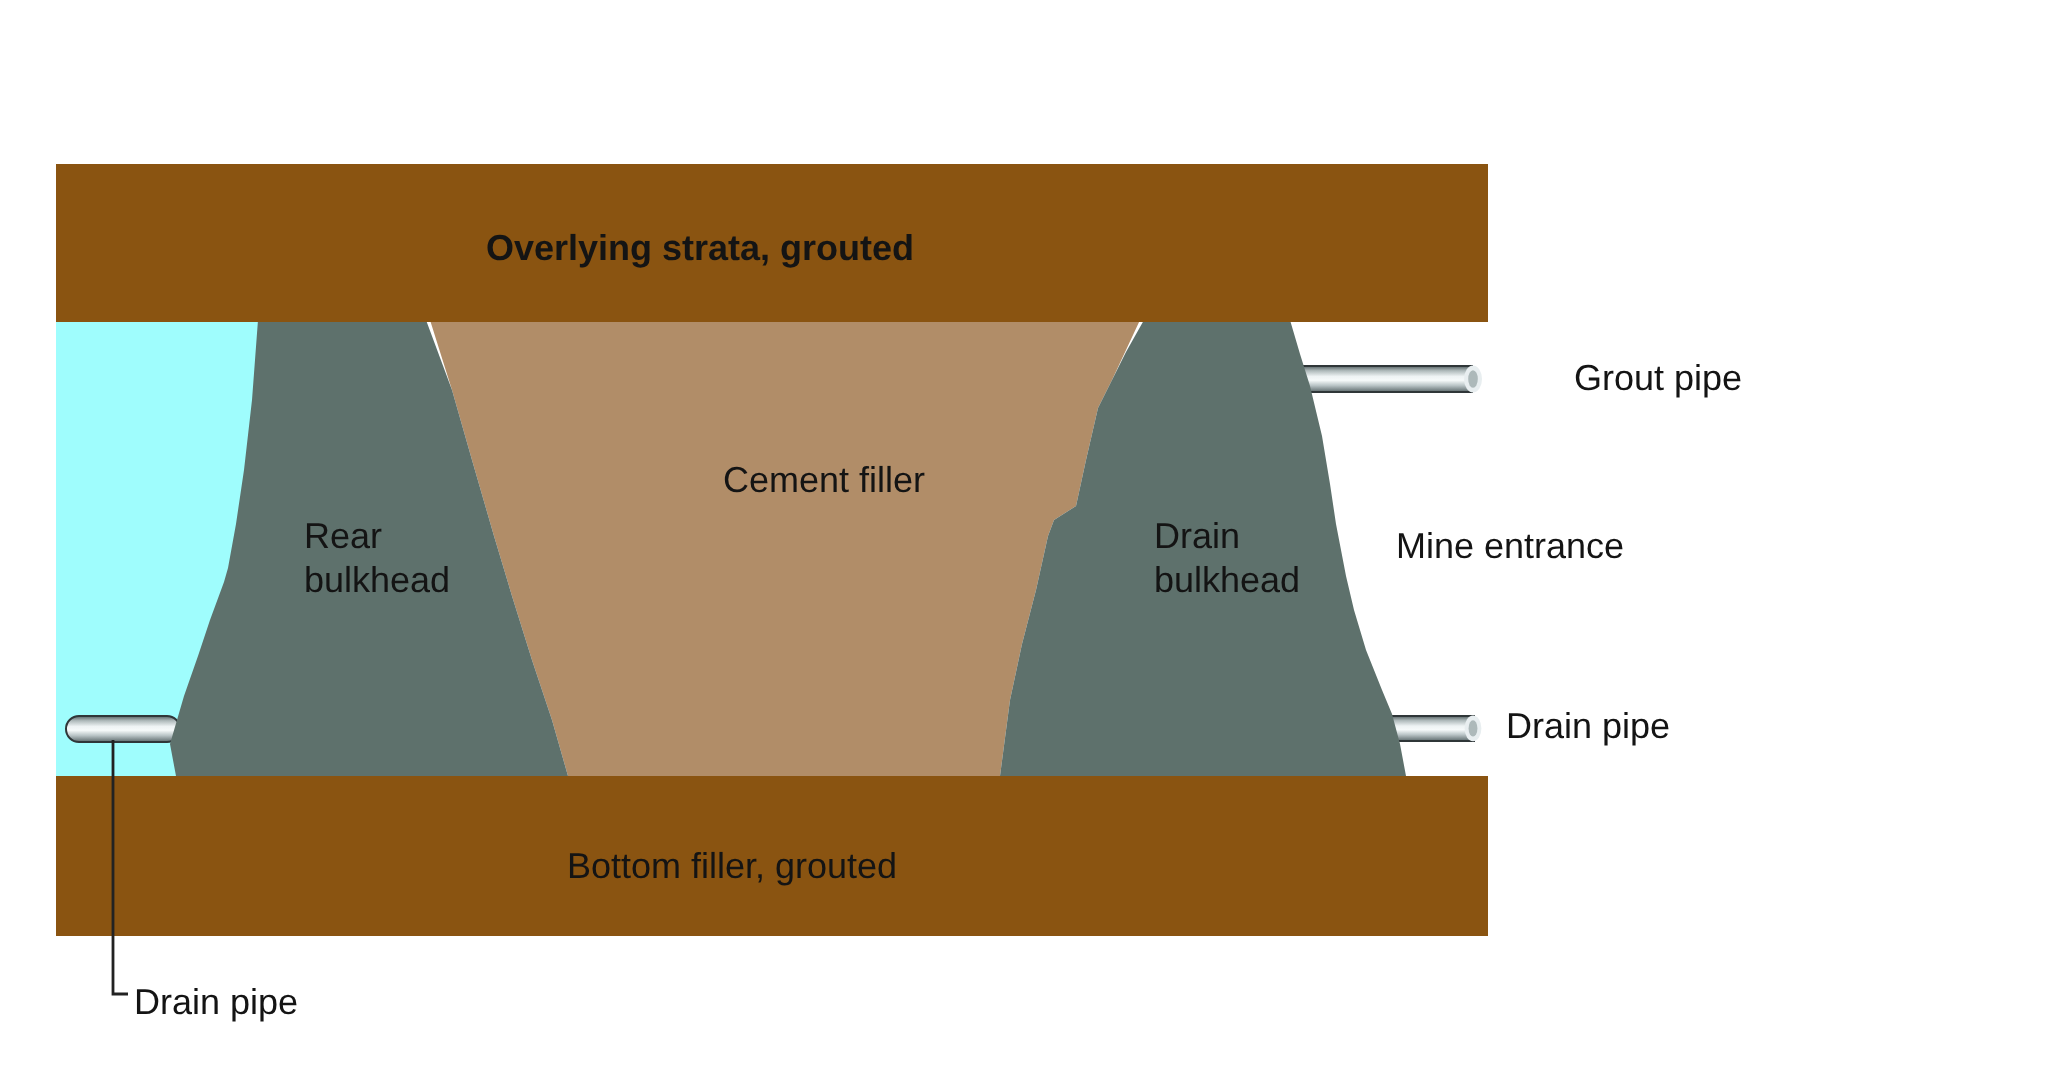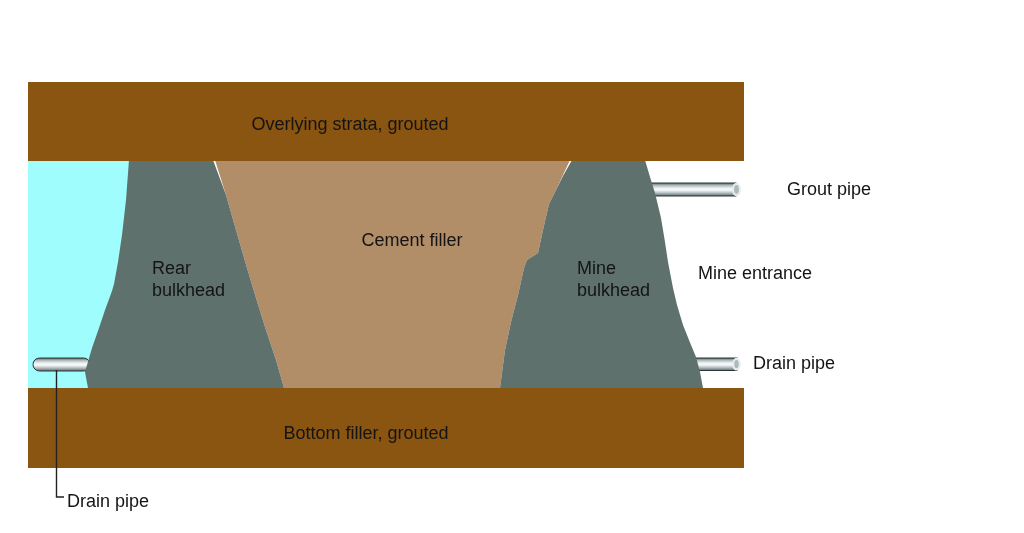--- a/index.html
+++ b/index.html
@@ -62,31 +62,31 @@
 
     <polygon points="572,160 645,160 650,177 655,193 661,218 665,242 668,262 673,288 677,305 683,325 691,345 696,357 700,372 703,388 500,388 505,350 511,322 518,295 524,268 527,260 538,253 543,230 549,204 556,190 563,176" fill="#5e716c"></polygon>
 
     <rect x="28" y="82" width="716" height="79" fill="#8a5411"></rect>
 
     <rect x="28" y="388" width="716" height="80" fill="#8a5411"></rect>
 
     <polyline points="56.5,370 56.5,497 64,497" fill="none" stroke-width="1.4" stroke="#222222"></polyline>
   </svg>
 
-  <div class="lbl centered" style="left:350px;top:124px;">Overlying strata, grouted</div>
+  <div class="lbl centered" style="left:350px;top:124px;font-weight:bold;">Overlying strata, grouted</div>
 
   <div class="lbl centered" style="left:392px;top:240px;margin-left:20px;">Cement filler</div>
 
   <div class="lbl" style="left:152px;top:257px;">
     <span class="line">Rear</span>
     <span class="line">bulkhead</span>
   </div>
 
   <div class="lbl" style="left:577px;top:257px;">
-    <span class="line">Mine</span>
+    <span class="line">Drain</span>
     <span class="line">bulkhead</span>
   </div>
 
   <div class="lbl" style="left:698px;top:262px;">Mine entrance</div>
 
   <div class="lbl" style="left:787px;top:178px;">Grout pipe</div>
 
   <div class="lbl" style="left:753px;top:352px;">Drain pipe</div>
 
   <div class="lbl centered" style="left:366px;top:433px;">Bottom filler, grouted</div>

